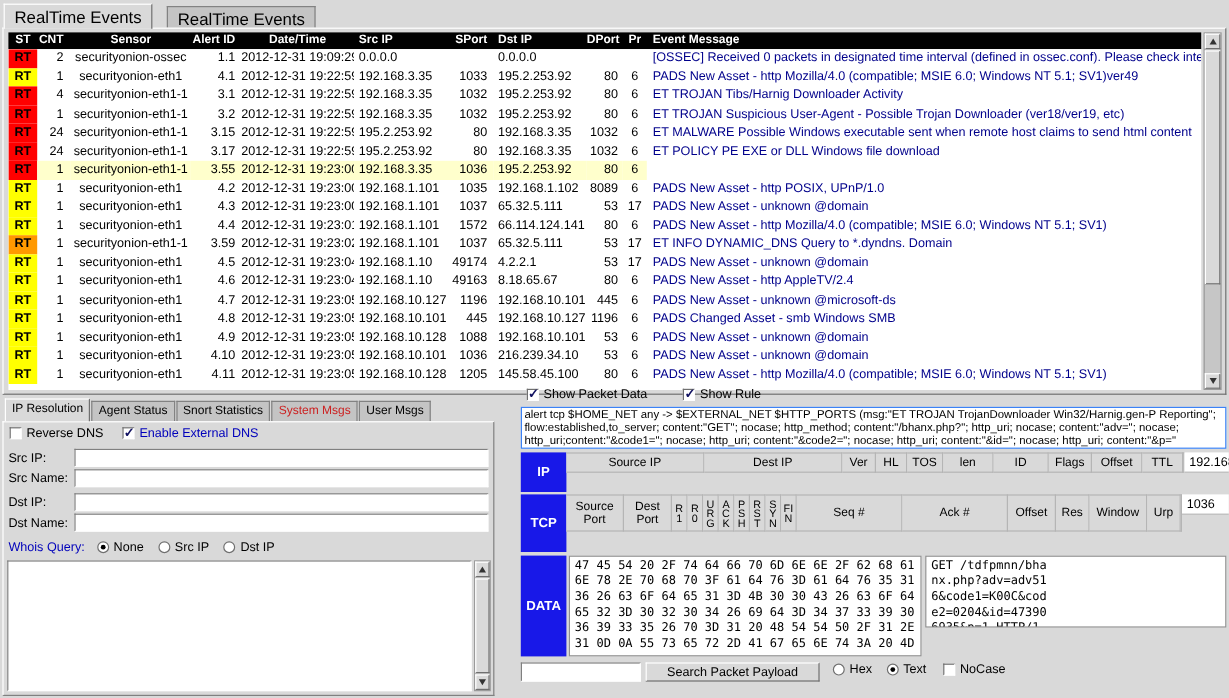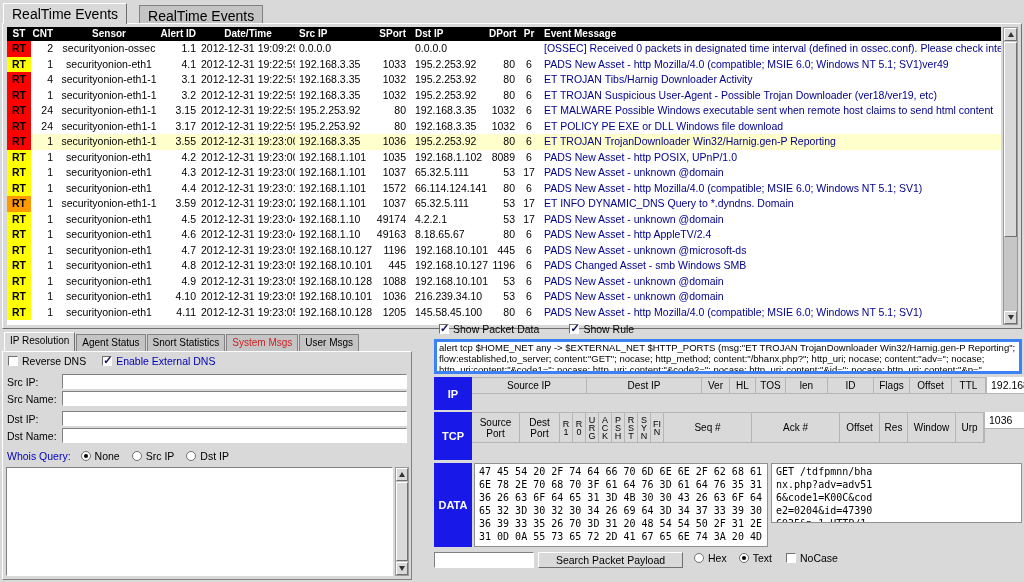--- a/index.html
+++ b/index.html
@@ -63,21 +63,21 @@
   .lp-label{font-size:10.5px;display:inline-block;}
   .lp-field .lp-label{position:absolute;left:0;top:2px;}
   .lp-field .entry{position:absolute;left:55px;right:0;top:0;height:15px;}
   .whois-row{position:absolute;left:4px;right:4px;top:96px;height:16px;display:flex;align-items:center;gap:10px;}
   .lp-textarea{position:absolute;left:3px;right:18px;top:115px;bottom:3px;background:#fff;border:1px solid;border-color:#808080 #fff #fff #808080;}
   .lp-scroll{right:2px;top:115px;bottom:3px;width:14px;}
 
   
   .right-panel{position:absolute;left:414px;top:322px;width:608px;height:249px;margin-left:18px;}
   .rp-checks{position:absolute;top:1px;left:7px;display:flex;gap:30px;}
-  .rule-box{position:absolute;top:17px;left:2px;right:18px;height:35px;background:#fff;border:3px solid #3b82f6;font-size:9.5px;line-height:11px;padding:0 2px;overflow:hidden;white-space:pre;}
+  .rule-box{position:absolute;top:17px;left:2px;right:18px;height:35px;background:#fff;border:1px solid #3b82f6;font-size:9.5px;line-height:11px;padding:0 2px;overflow:hidden;white-space:pre;}
   .rule-scroll{top:17px;right:2px;width:14px;height:35px;}
   .pkt-section{position:absolute;left:2px;right:2px;display:flex;}
   .ip-section{top:55px;height:33px;}
   .tcp-section{top:90px;height:48px;}
   .p-label{width:38px;background:var(--section-blue);color:#fff;display:flex;align-items:center;justify-content:center;font-weight:bold;font-size:11px;flex:0 0 auto;}
   .p-grid{flex:1 1 auto;display:flex;flex-direction:row;min-width:0;}
   .g-row{display:grid;}
   .ip-cols{grid-template-columns:115px 115px 28px 26px 30px 42px 46px 36px 42px 34px 1fr;}
   .tcp-cols{grid-template-columns:48px 40px 13px 13px 13px 13px 13px 13px 13px 13px 88px 88px 40px 28px 48px 28px 1fr;}
   .ip-section .g-row{height:16.5px;}
@@ -204,21 +204,20 @@
           <div class="tc c-st" style="background: var(--rt-red);">RT</div>
           <div class="tc c-cnt">1</div>
           <div class="tc c-sensor">securityonion-eth1-1</div>
           <div class="tc c-alert_id">3.55</div>
           <div class="tc c-datetime">2012-12-31 19:23:00</div>
           <div class="tc c-src_ip">192.168.3.35</div>
           <div class="tc c-sport">1036</div>
           <div class="tc c-dst_ip">195.2.253.92</div>
           <div class="tc c-dport">80</div>
           <div class="tc c-pr">6</div>
-          <div class="tc c-message">ET TROJAN TrojanDownloader Win32/Harnig.gen-P Reporting</div>
         </div>
         <div class="trow">
           <div class="tc c-st" style="background: var(--rt-yellow);">RT</div>
           <div class="tc c-cnt">1</div>
           <div class="tc c-sensor">securityonion-eth1</div>
           <div class="tc c-alert_id">4.2</div>
           <div class="tc c-datetime">2012-12-31 19:23:00</div>
           <div class="tc c-src_ip">192.168.1.101</div>
           <div class="tc c-sport">1035</div>
           <div class="tc c-dst_ip">192.168.1.102</div>

